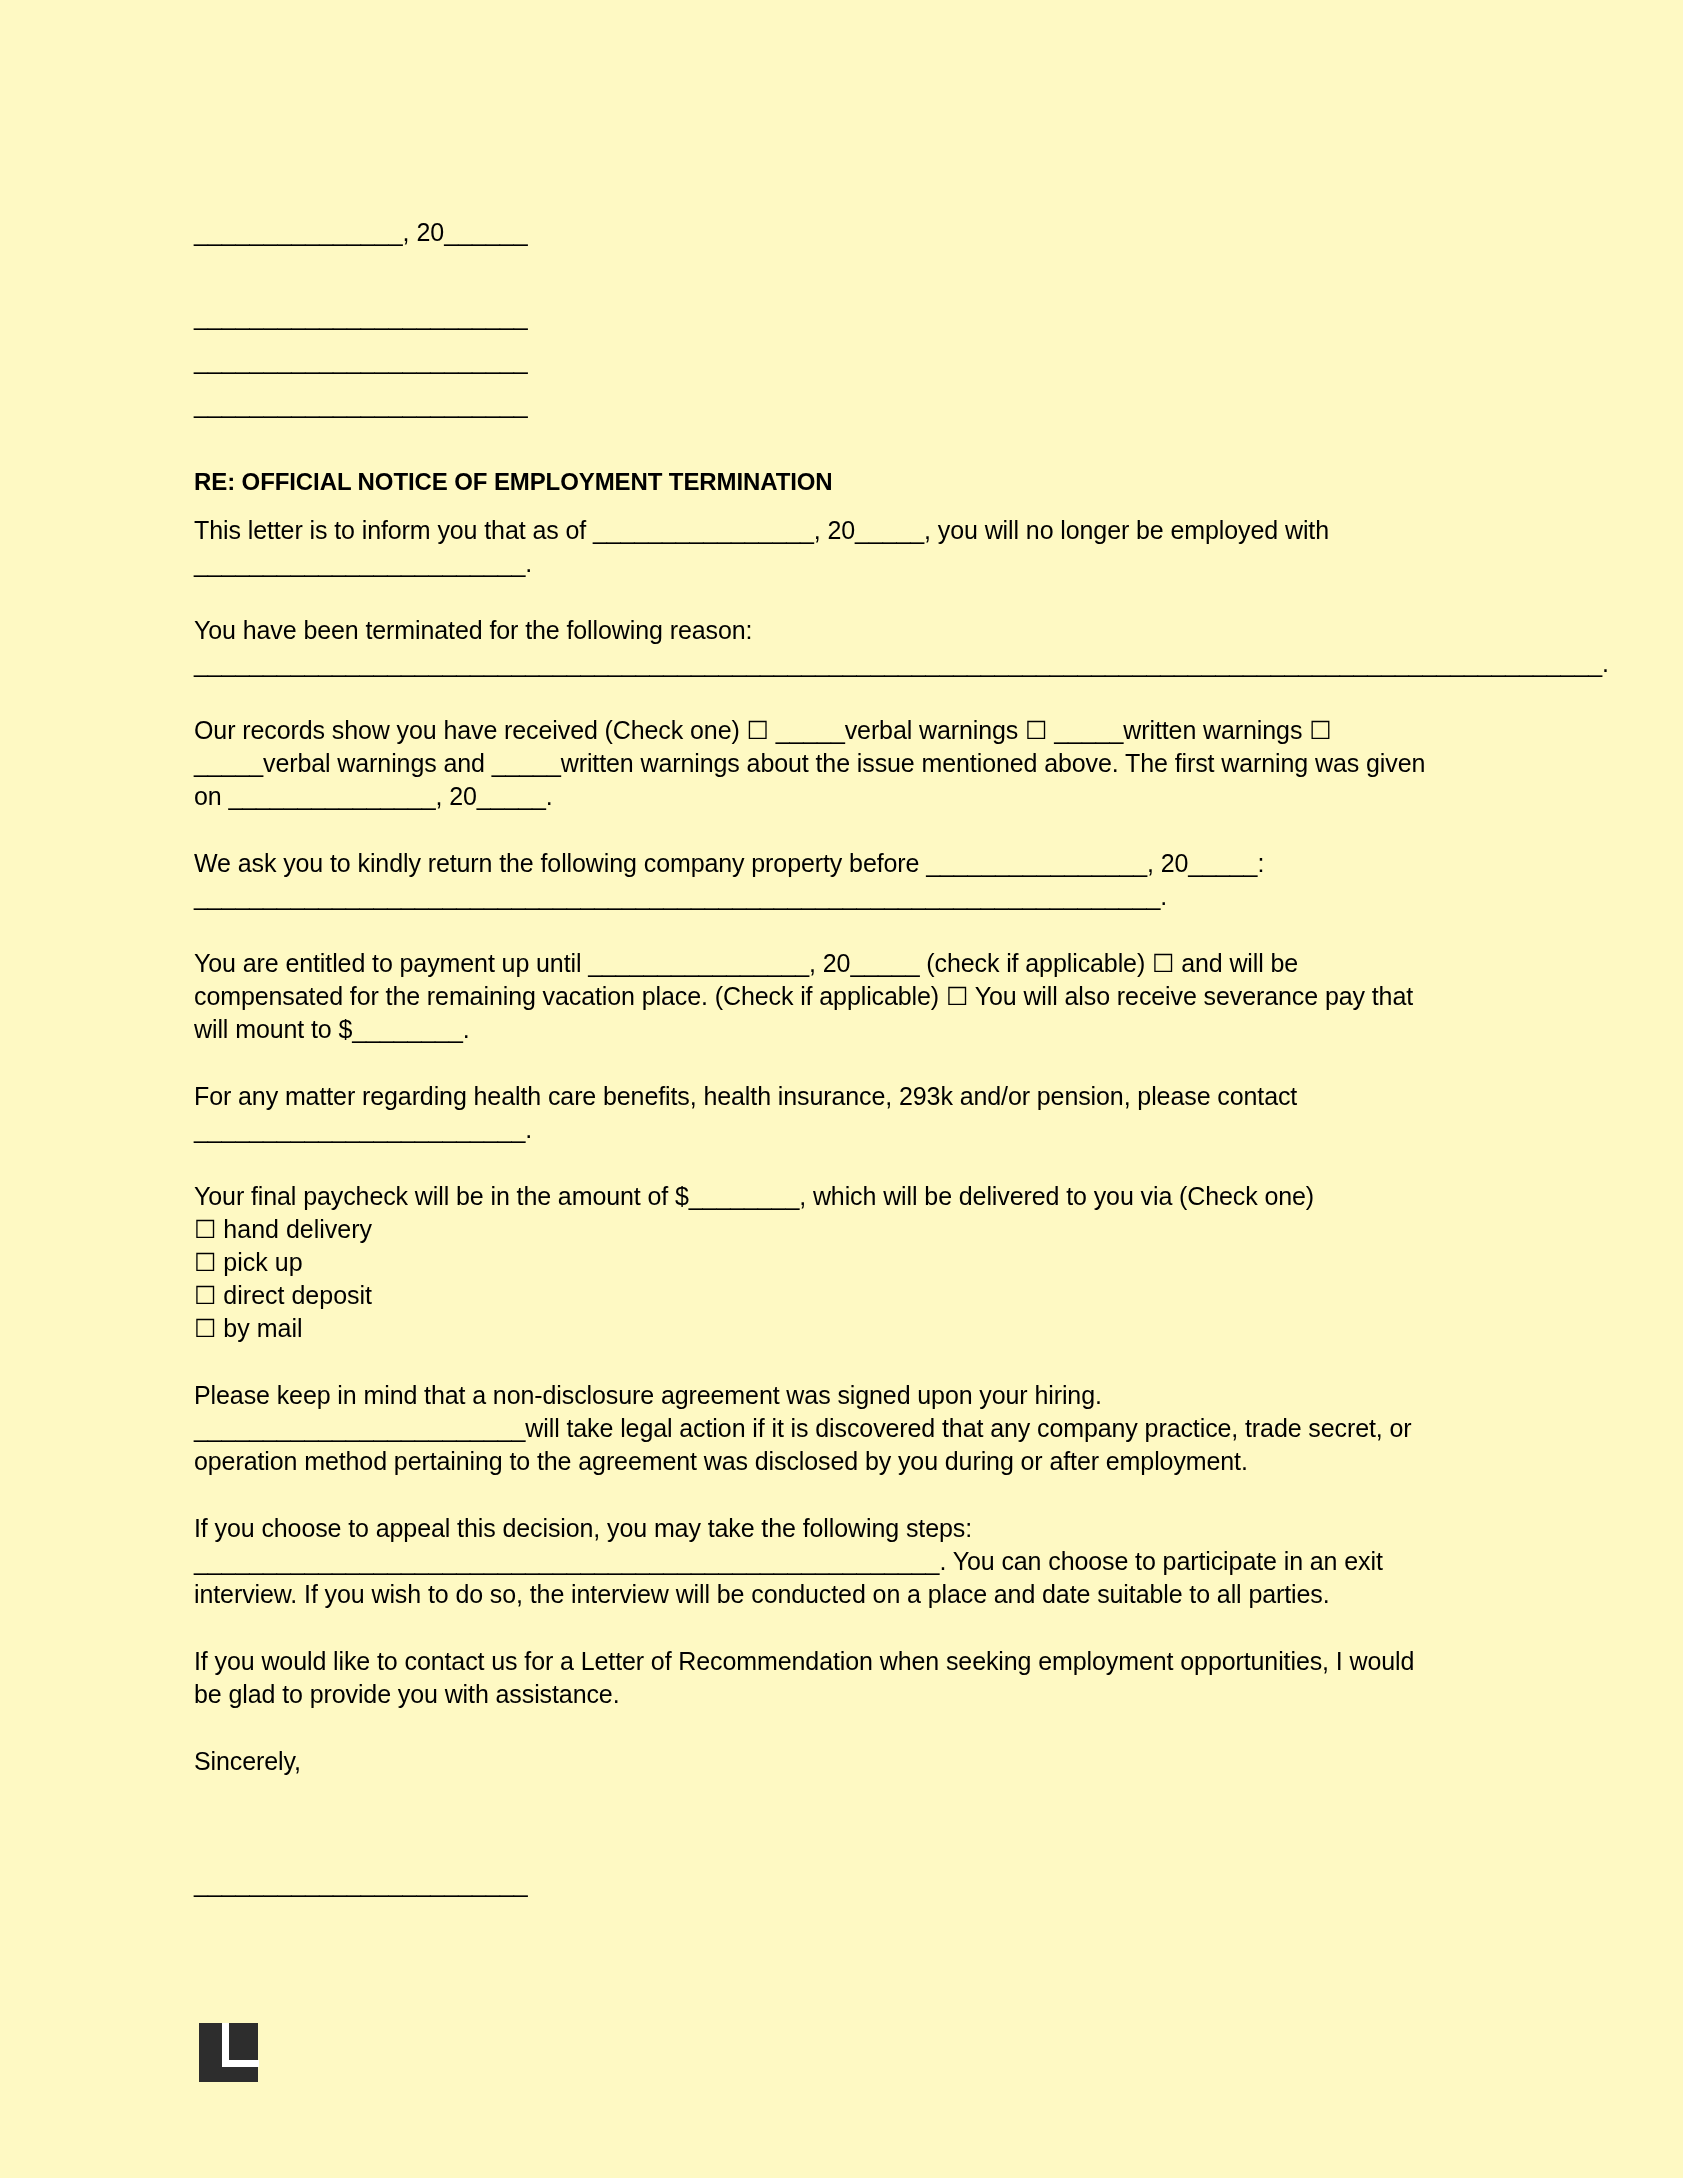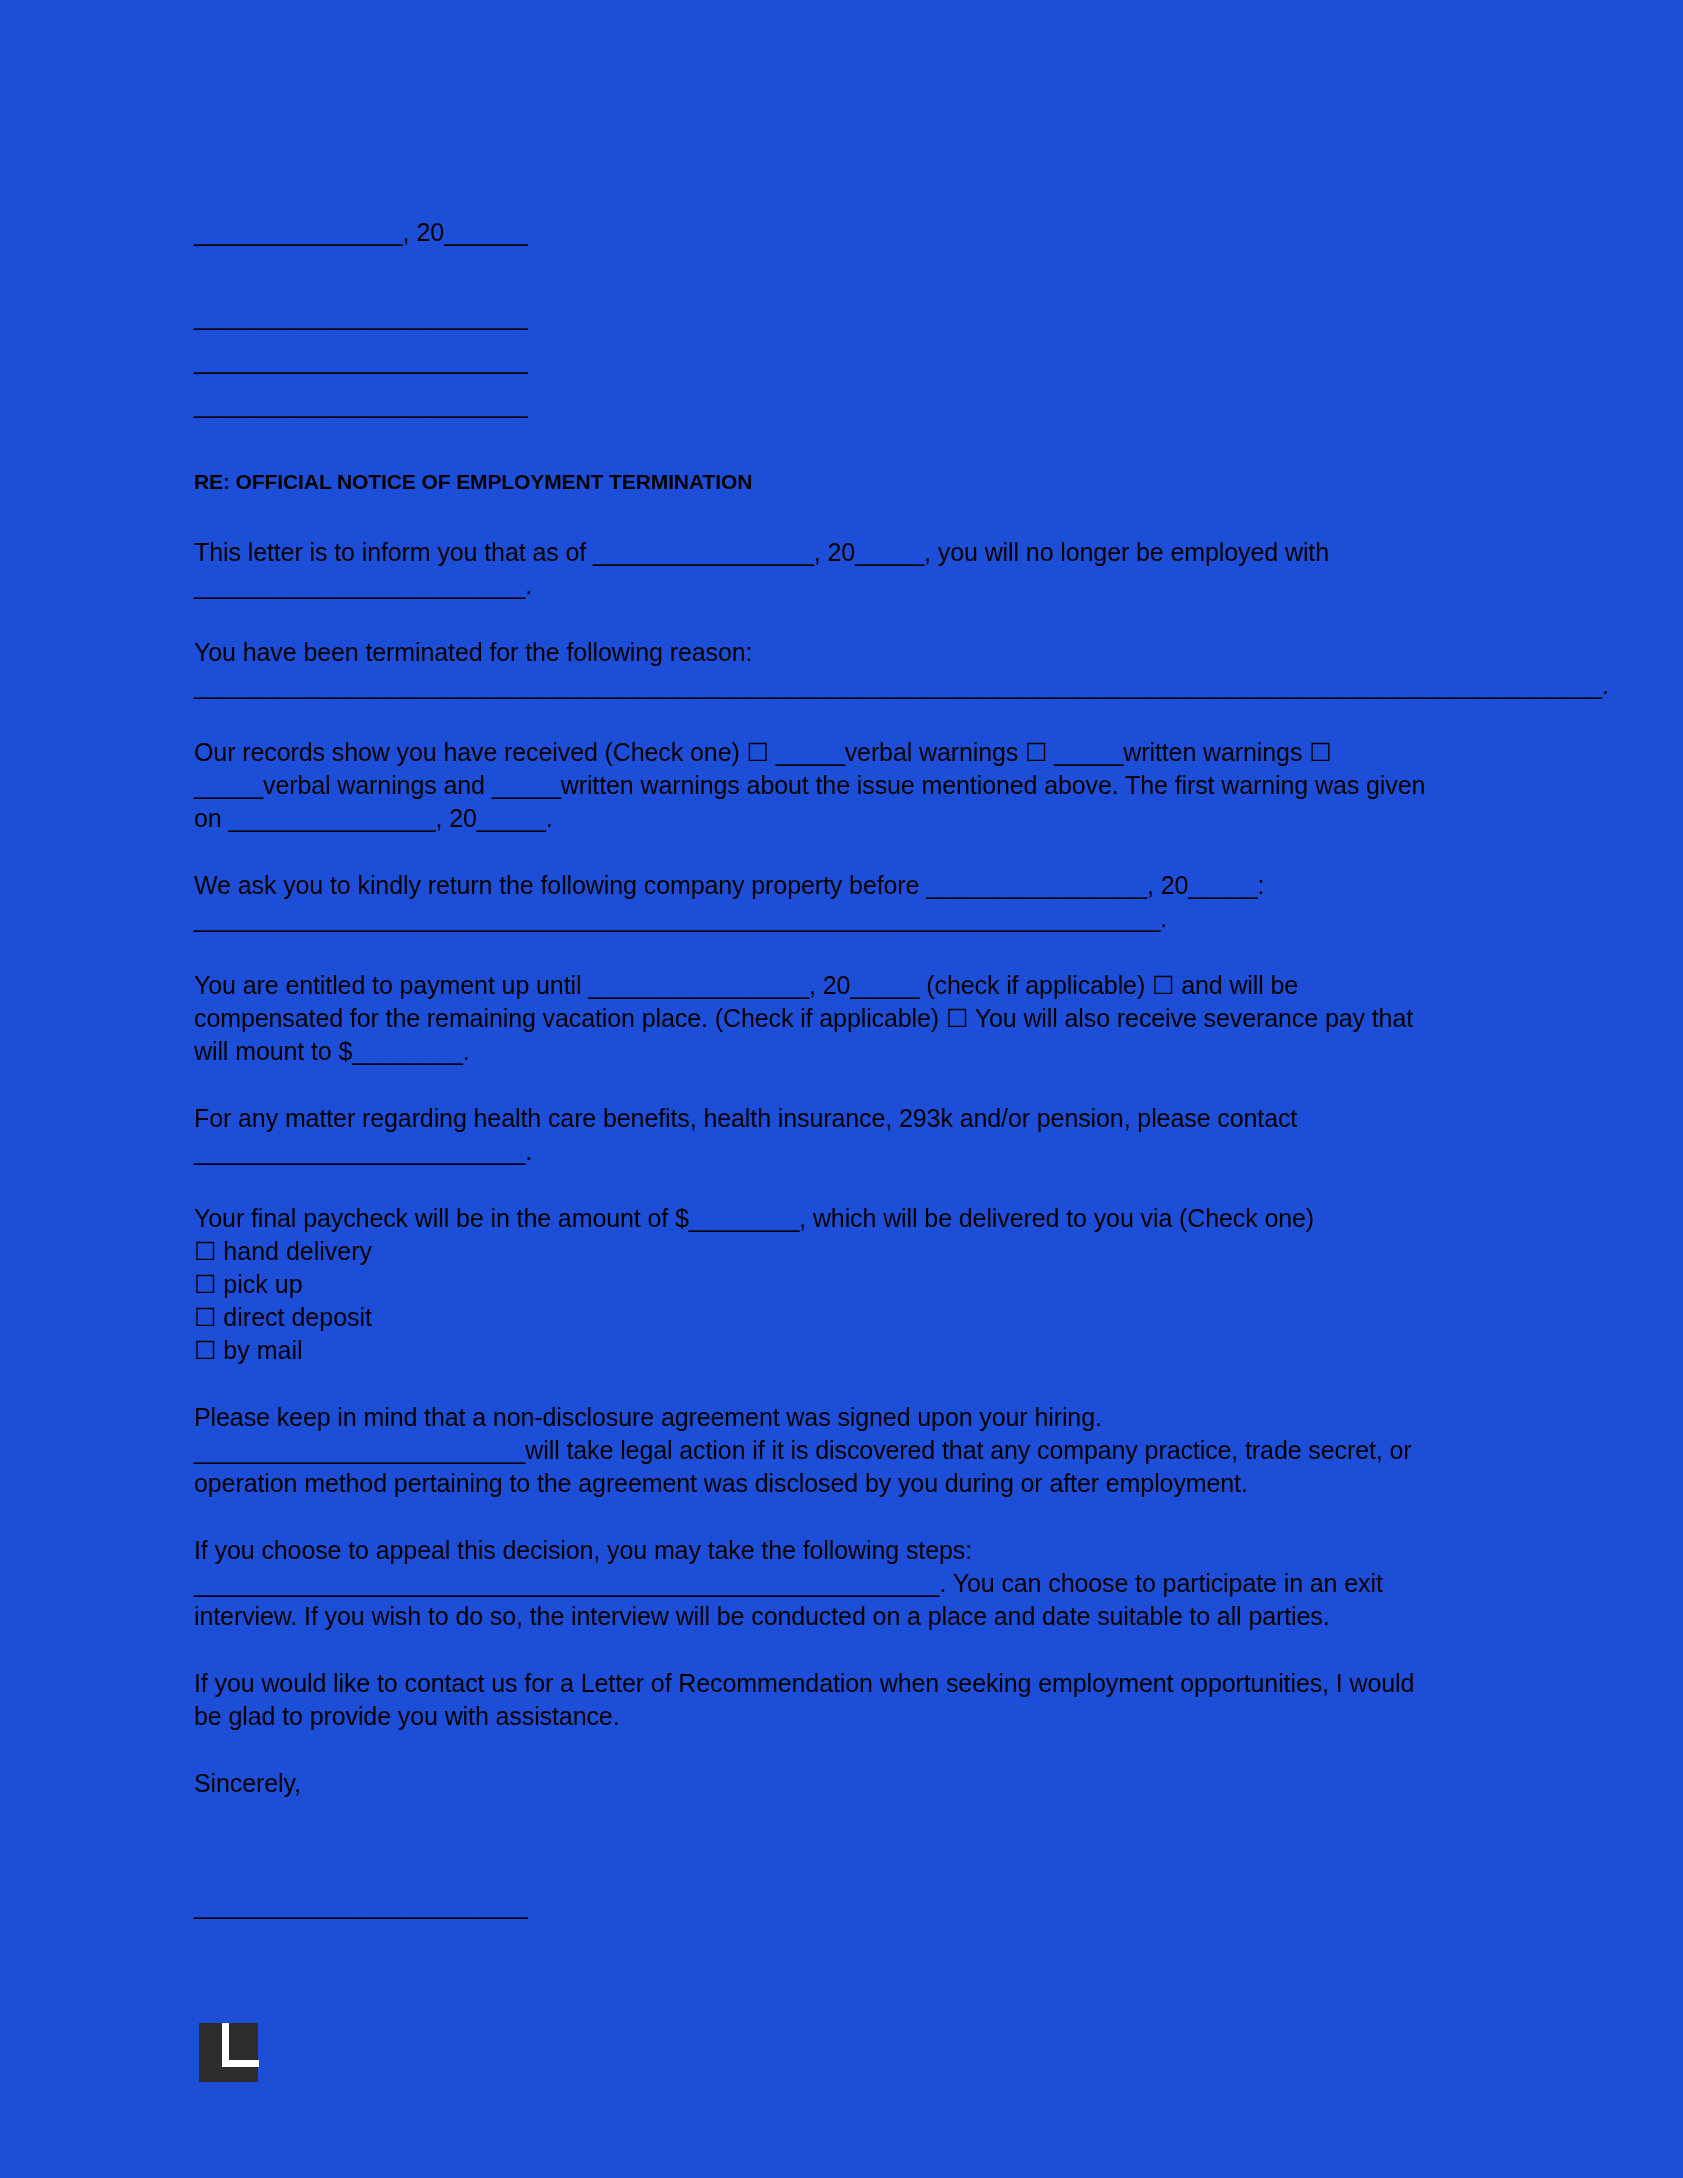--- a/index.html
+++ b/index.html
@@ -14,21 +14,21 @@
     color: #000000;
     position: relative;
     overflow: hidden;
   }
   .page {
     position: absolute;
     left: 0;
     top: 0;
     width: 1683px;
     height: 2178px;
-    background: #1d4ed8;
+    background: #fef9c3;
   }
   .content {
     position: absolute;
     left: 194px;
     top: 216px;
     width: 1249px;
   }
   
   .date-line {
     font-size: 25px;
@@ -37,24 +37,24 @@
   }
   .addr-block {
     margin: 0 0 44px 0;
   }
   .addr-line {
     font-size: 25px;
     line-height: 33px;
     margin: 0 0 11px 0;
   }
   h1.subject {
-    font-size: 21px;
+    font-size: 24px;
     line-height: 33px;
     font-weight: bold;
-    margin: 0 0 38px 0;
+    margin: 0 0 16px 0;
     letter-spacing: -0.1px;
   }
   p.para {
     font-size: 25px;
     line-height: 33px;
     margin: 0 0 34px 0;
     letter-spacing: -0.1px;
     text-align: left;
   }
   p.tight {

